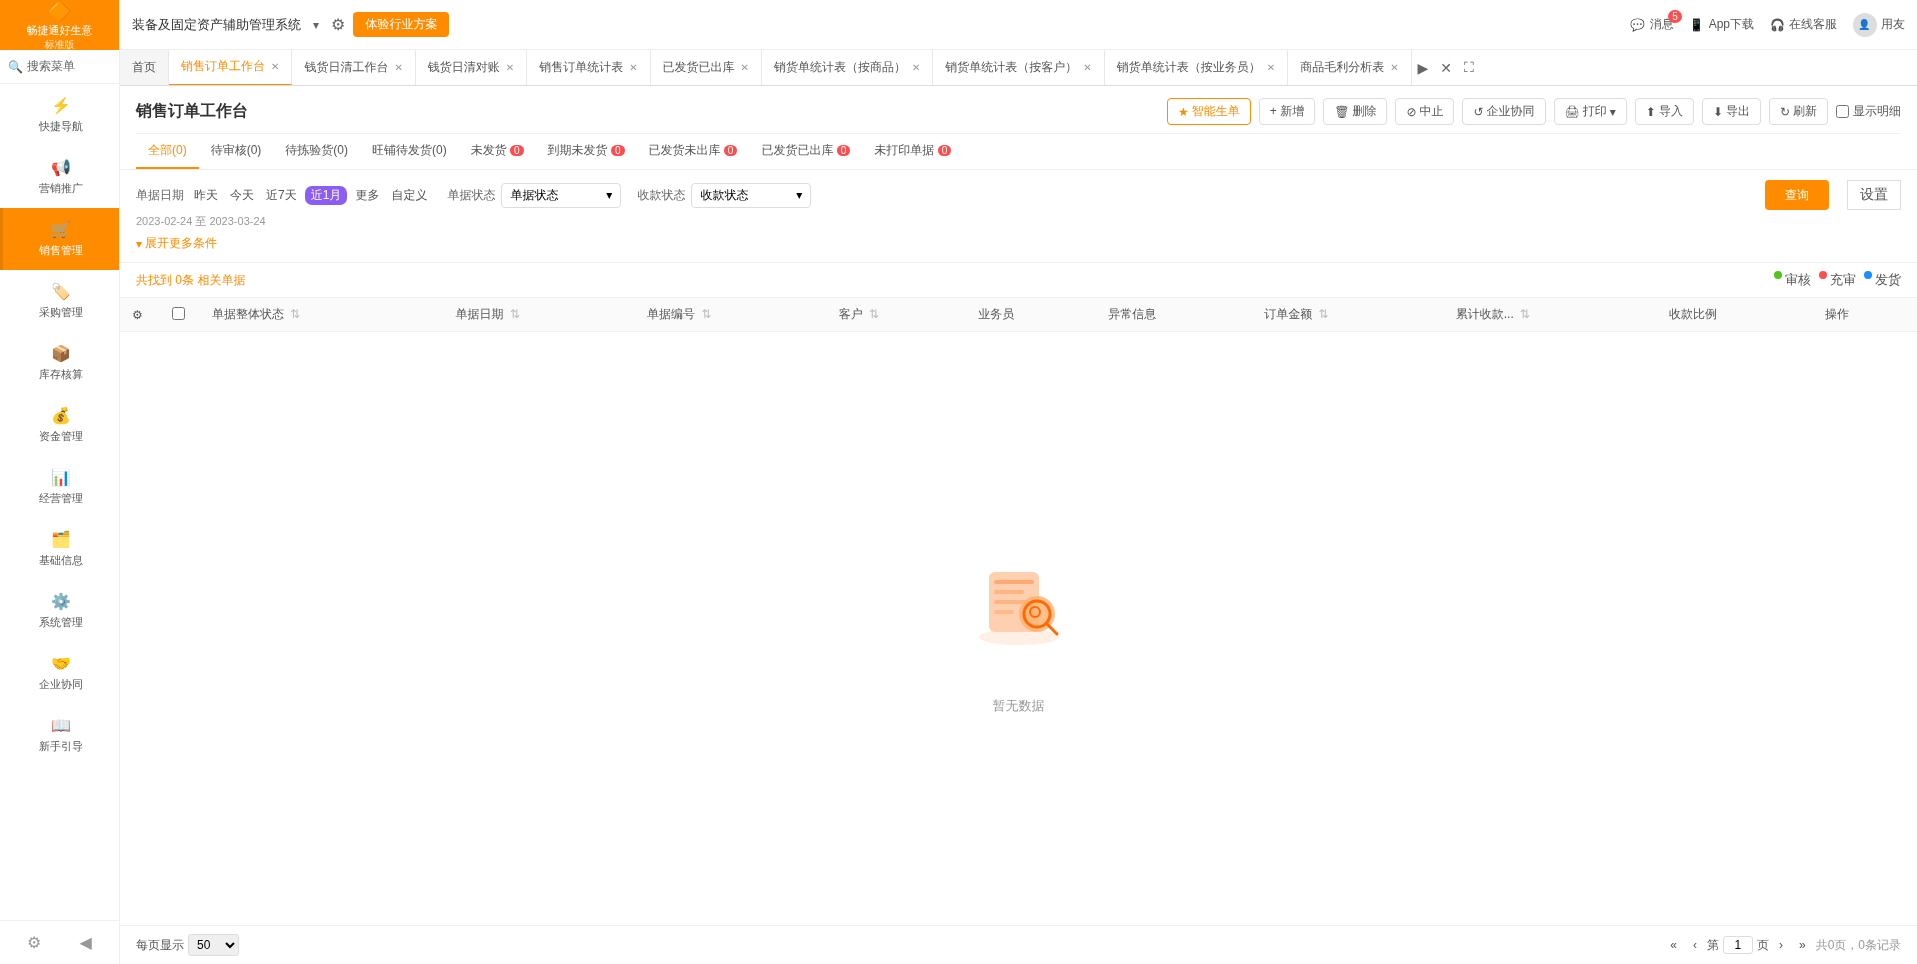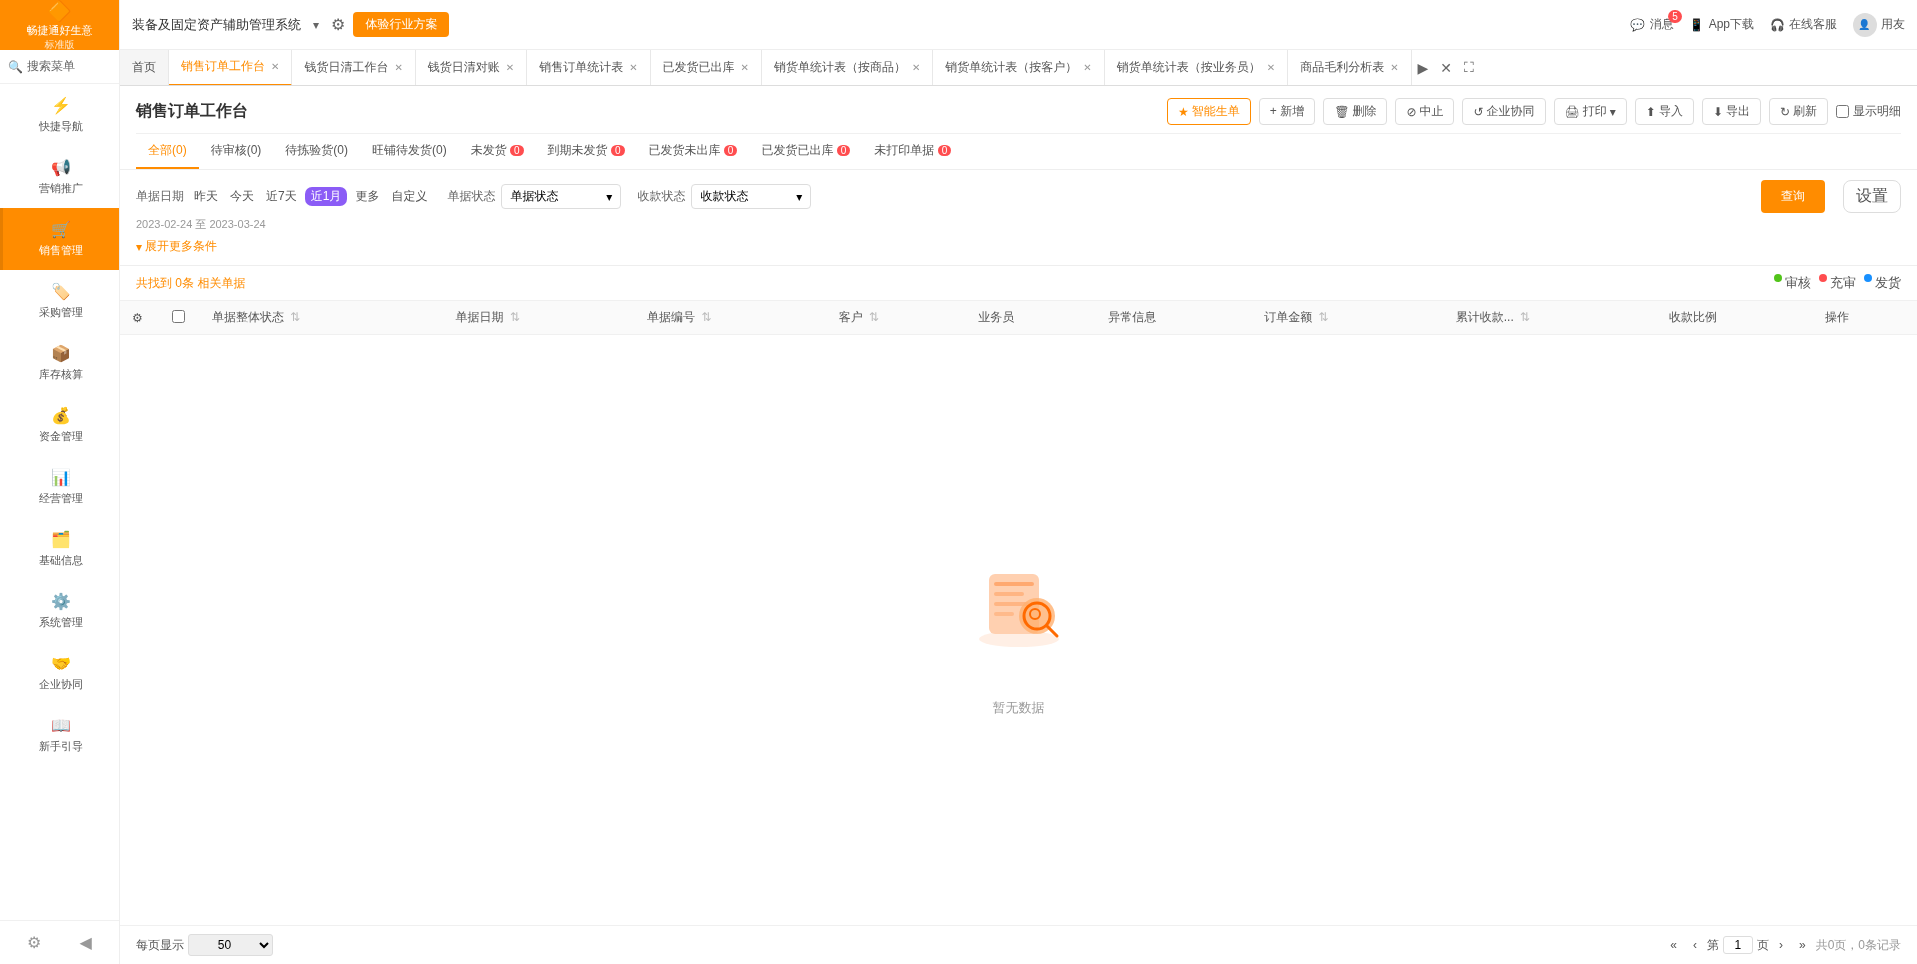--- a/index.html
+++ b/index.html
@@ -69,21 +69,21 @@
     .filter-row { display: flex; align-items: center; gap: 16px; flex-wrap: wrap; }
     .filter-item { display: flex; align-items: center; gap: 6px; }
     .filter-label { font-size: 12px; color: #666; white-space: nowrap; }
     .filter-date-options { display: flex; gap: 4px; align-items: center; }
     .date-opt { font-size: 12px; color: #555; cursor: pointer; padding: 2px 4px; }
     .date-opt.active-date { background: #8b5cf6; color: white; border-radius: 7px; padding: 1px 6px; }
     .date-range { font-size: 11px; color: #999; }
     .filter-select { border: 1px solid #ddd; border-radius: 4px; padding: 3px 8px; font-size: 12px; min-width: 120px; display: flex; align-items: center; justify-content: space-between; cursor: pointer; background: white; }
     .expand-btn { display: flex; align-items: center; gap: 3px; color: #ff8c00; cursor: pointer; font-size: 12px; margin: 0 auto; }
     .query-btn { background: #ff8c00; color: white; border: none; border-radius: 4px; padding: 5px 20px; font-size: 12px; cursor: pointer; }
-    .set-btn { background: white; color: #555; border: 1px solid #ddd; border-radius: 8px; padding: 5px 12px; font-size: 16px; cursor: pointer; }
+    .set-btn { background: white; color: #555; border: 1px solid #ddd; border-radius: 0; padding: 5px 12px; font-size: 14px; cursor: pointer; }
 
     
     .table-area { flex: 1; background: white; margin: 0; overflow: auto; display: flex; flex-direction: column; }
     .table-header-bar { display: flex; align-items: center; justify-content: space-between; padding: 8px 16px; border-bottom: 1px solid #f0f0f0; flex-shrink: 0; }
     .total-info { font-size: 12px; color: #666; }
     .total-info span { color: #ff8c00; }
     .table-actions { display: flex; gap: 8px; }
     .table-action-btn { display: flex; align-items: flex-start; gap: 3px; font-size: 13px; color: #555; cursor: pointer; }
     .table-action-btn .dot { width: 8px; height: 8px; border-radius: 50%; }
     .dot-green { background: #52c41a; }
@@ -96,21 +96,21 @@
     .th-checkbox { width: 40px; }
 
     
     .empty-state { flex: 1; display: flex; flex-direction: column; align-items: center; justify-content: center; padding: 40px; }
     .empty-icon { font-size: 80px; color: #ffb085; margin-bottom: 16px; }
     .empty-text { font-size: 13px; color: #999; }
 
     
     .table-footer { padding: 8px 16px; border-top: 1px solid #f0f0f0; display: flex; align-items: center; justify-content: space-between; background: white; flex-shrink: 0; }
     .page-size { display: flex; align-items: center; gap: 4px; font-size: 12px; color: #555; }
-    .page-size select { border: 1px solid #ddd; border-radius: 3px; padding: 2px 21px; font-size: 12px; text-align: center; }
+    .page-size select { border: 1px solid #ddd; border-radius: 3px; padding: 2px 4px; font-size: 12px; }
     .pagination { display: flex; align-items: center; gap: 4px; font-size: 12px; color: #555; }
     .page-btn { padding: 2px 6px; cursor: pointer; color: #555; }
     .page-input { width: 30px; border: 1px solid #ddd; border-radius: 3px; padding: 1px 4px; text-align: center; font-size: 12px; }
     .total-records { font-size: 12px; color: #999; }
 
     
     .table-scroll { overflow-x: auto; }
     .table-scroll::-webkit-scrollbar { height: 6px; }
     .table-scroll::-webkit-scrollbar-track { background: #f5f5f5; }
     .table-scroll::-webkit-scrollbar-thumb { background: #ccc; border-radius: 3px; }

